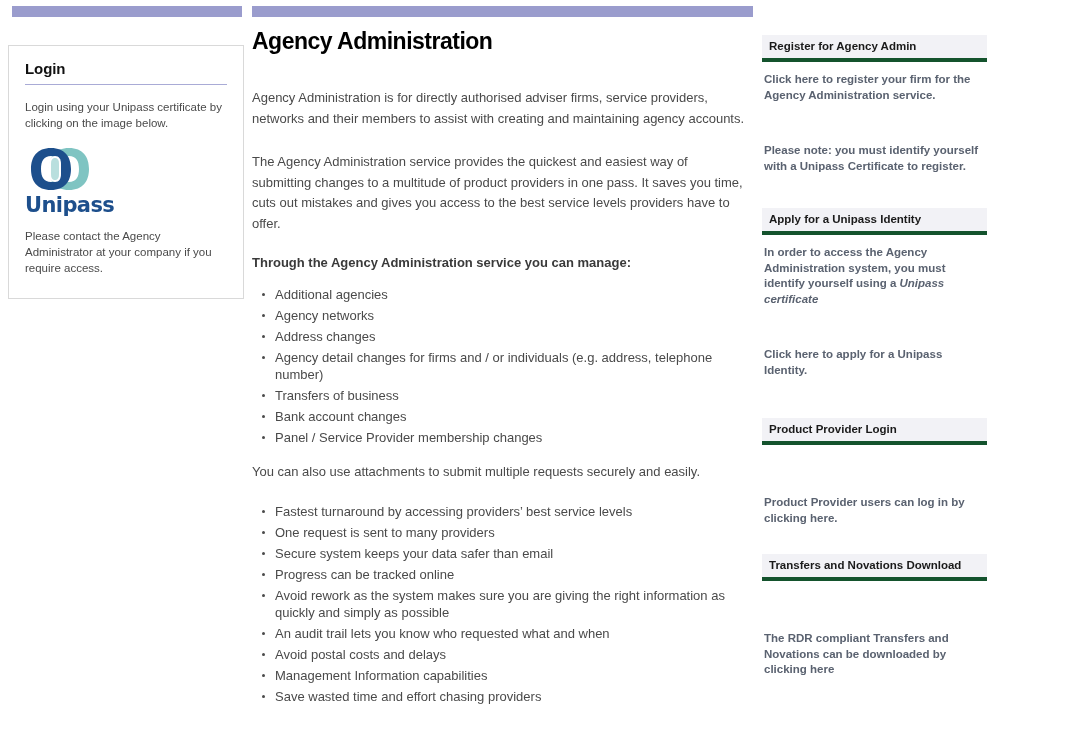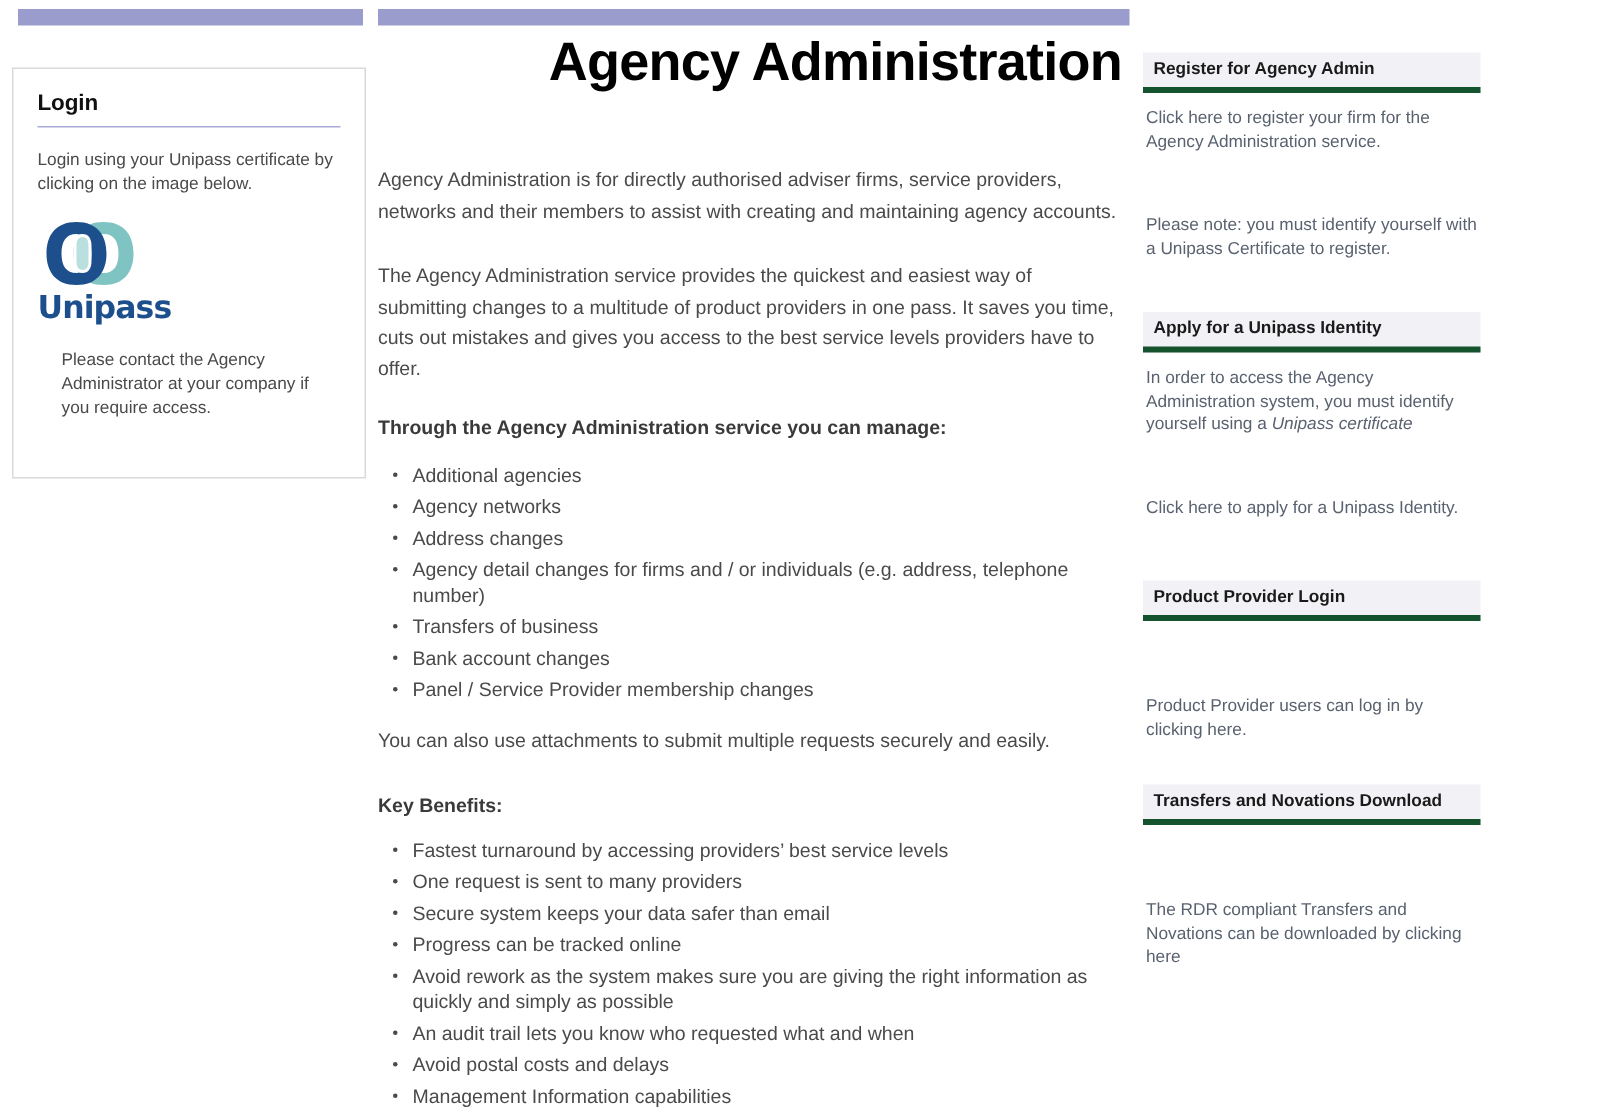--- a/index.html
+++ b/index.html
@@ -82,38 +82,37 @@
     font-weight: bold;
     color: #1d4f8c;
     letter-spacing: -0.6px;
     line-height: 22px;
     margin-top: 1px;
   }
   .login-note {
     font-size: 11.5px;
     line-height: 16px;
     color: #4a4a4a;
-    margin: 16px;
+    margin: 0;
   }
 
   
   .main-col {
     position: absolute;
     left: 252px;
     top: 26px;
     width: 496px;
   }
   h1.page-title {
-    font-size: 36px;
+    font-size: 23px;
     font-weight: bold;
     color: #000000;
-    margin: 0 0 54px 0;
+    margin: 0 0 32px 0;
     letter-spacing: -0.5px;
     line-height: 30px;
-    text-align: right;
   }
   .main-col p {
     font-size: 13px;
     line-height: 20.5px;
     color: #4a4a4a;
     margin: 0 0 20px 0;
   }
   .main-col p.lead-gap {
     margin-bottom: 23px;
   }
@@ -172,20 +171,21 @@
     cursor: pointer;
   }
   .panel-body {
     padding: 10px 2px 0 2px;
   }
   .panel-body p {
     font-size: 11.5px;
     line-height: 15.5px;
     color: #5a6270;
     margin: 0 0 13px 0;
+    font-weight: bold;
   }
   .panel-body p:last-child { margin-bottom: 0; margin-top: 40px; }
   .italic { font-style: italic; }
   .spacer-28 { height: 28px; }
   .spacer-34 { height: 34px; }
   .spacer-22 { height: 22px; }
 </style>
 </head>
 <body>
 
@@ -228,21 +228,20 @@
     <li>Agency networks</li>
     <li>Address changes</li>
     <li>Agency detail changes for firms and / or individuals (e.g. address, telephone number)</li>
     <li>Transfers of business</li>
     <li>Bank account changes</li>
     <li>Panel / Service Provider membership changes</li>
   </ul>
 
   <p>You can also use attachments to submit multiple requests securely and easily.</p>
 
-  <div class="benefits-head">Key Benefits:</div>
   <ul>
     <li>Fastest turnaround by accessing providers’ best service levels</li>
     <li>One request is sent to many providers</li>
     <li>Secure system keeps your data safer than email</li>
     <li>Progress can be tracked online</li>
     <li>Avoid rework as the system makes sure you are giving the right information as quickly and simply as possible</li>
     <li>An audit trail lets you know who requested what and when</li>
     <li>Avoid postal costs and delays</li>
     <li>Management Information capabilities</li>
     <li>Save wasted time and effort chasing providers</li>

